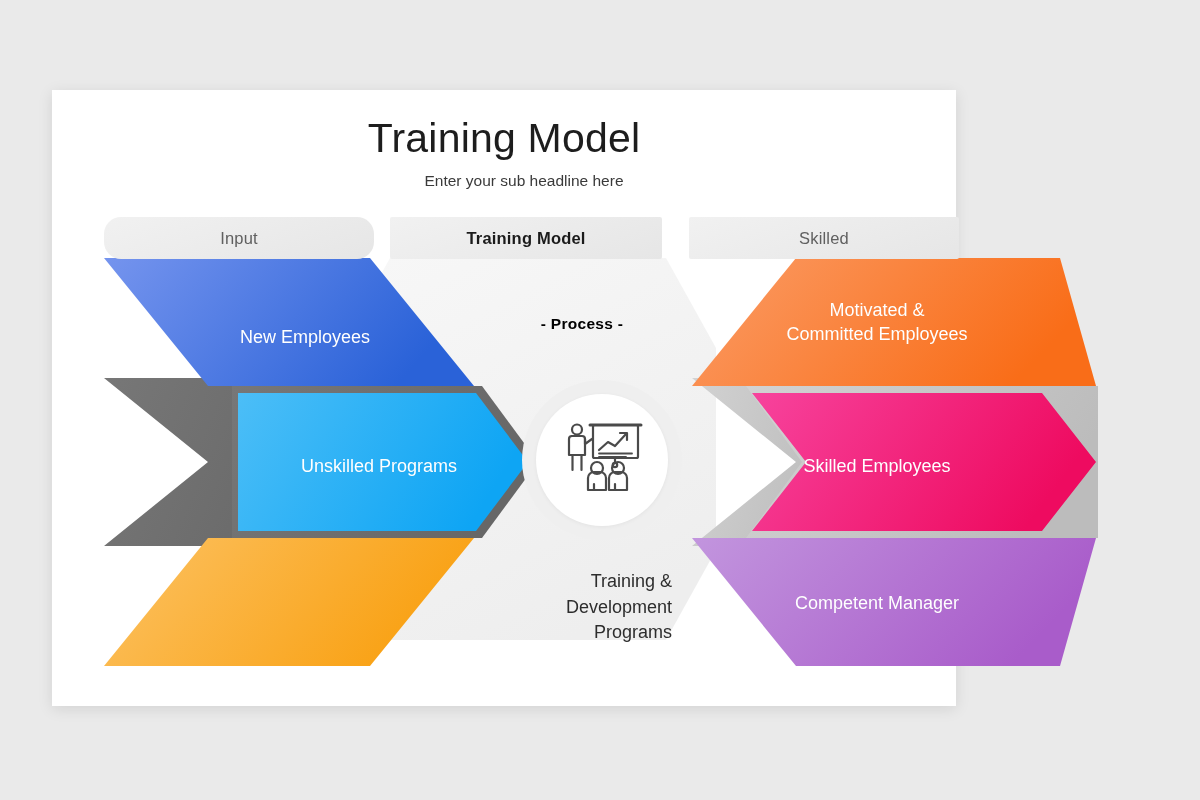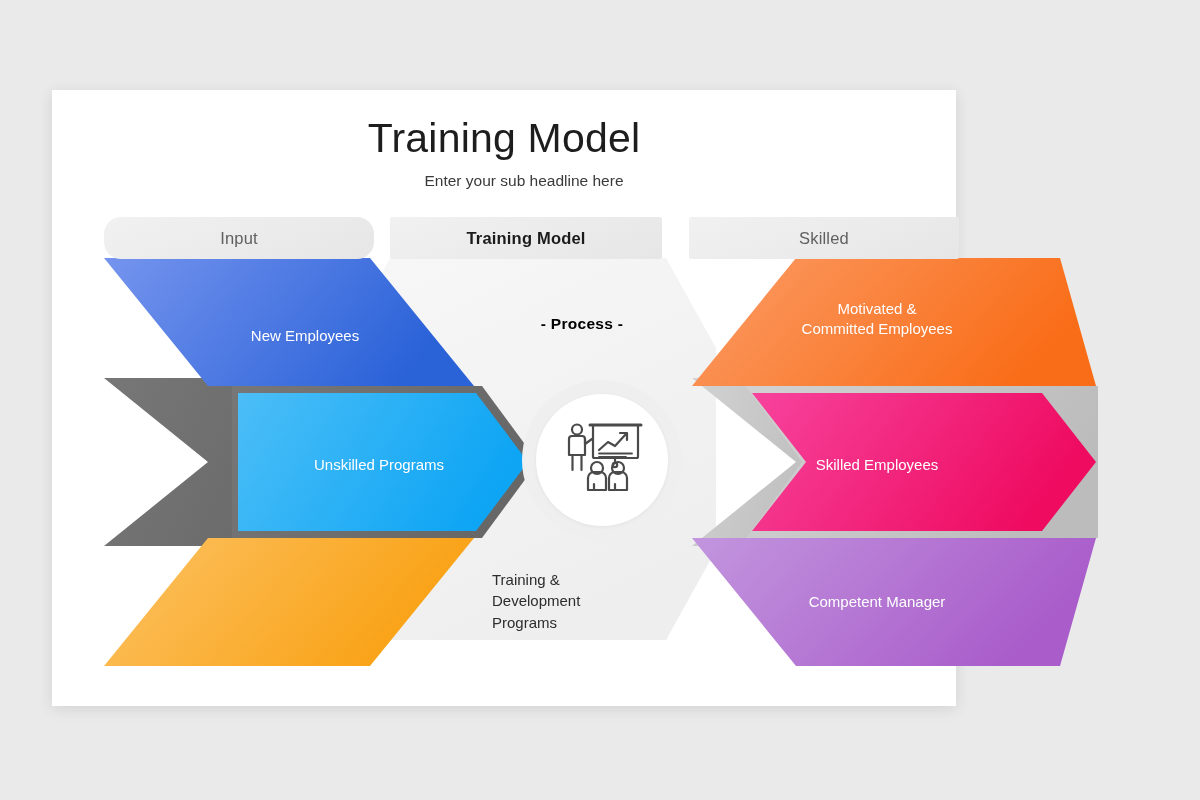--- a/index.html
+++ b/index.html
@@ -72,21 +72,21 @@
 
   #col-header-input  { left: 52px;  top: 127px; width: 270px; border-radius: 17px; }
   #col-header-center { left: 338px; top: 127px; width: 272px; }
   #col-header-output { left: 637px; top: 127px; width: 270px; }
 
   
   .band-label {
     position: absolute;
     text-align: center;
     color: #ffffff;
-    font-size: 15px;
+    font-size: 18px;
     font-weight: 500;
     line-height: 1.32;
     pointer-events: none;
     text-shadow: 0 0 1px rgba(0,0,0,0.05);
   }
   #label-new-employees       { left: 128px; top: 236px; width: 250px; }
   #label-unskilled-employees { left: 202px; top: 365px; width: 250px; }
   #label-potential-managers  { left: 128px; top: 502px; width: 250px; }
 
   #label-motivated-employees { left: 690px; top: 209px; width: 270px; }
@@ -101,22 +101,22 @@
     text-align: center;
     font-size: 15.5px;
     font-weight: bold;
     color: #000000;
     letter-spacing: 0.3px;
   }
   #center-caption {
     position: absolute;
     left: 440px; top: 479px;
     width: 180px;
-    text-align: left;
-    font-size: 15px;
+    text-align: right;
+    font-size: 18px;
     font-weight: 400;
     color: #2d2d2d;
     line-height: 1.42;
   }
   #center-caption span { display: block; }
 
   
   #icon-medallion {
     position: absolute;
     left: 470px; top: 290px;

